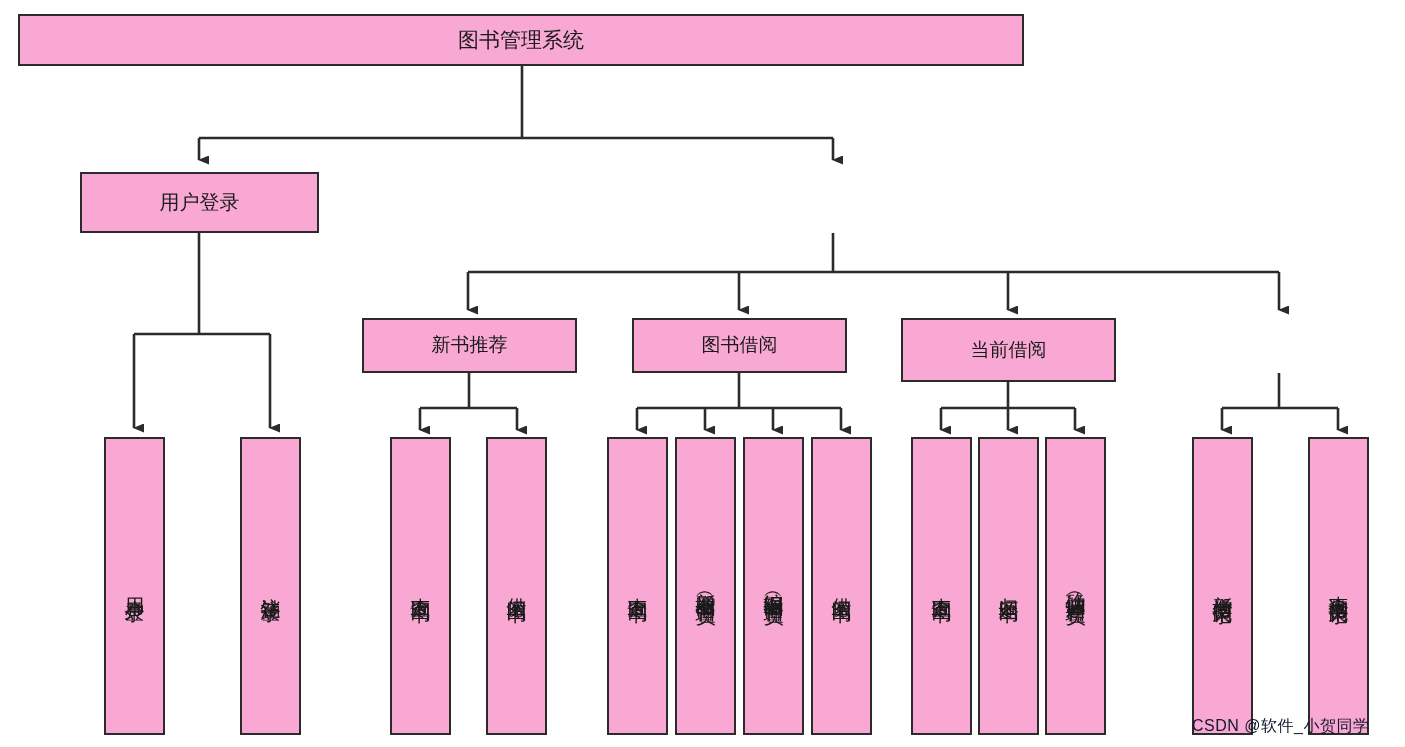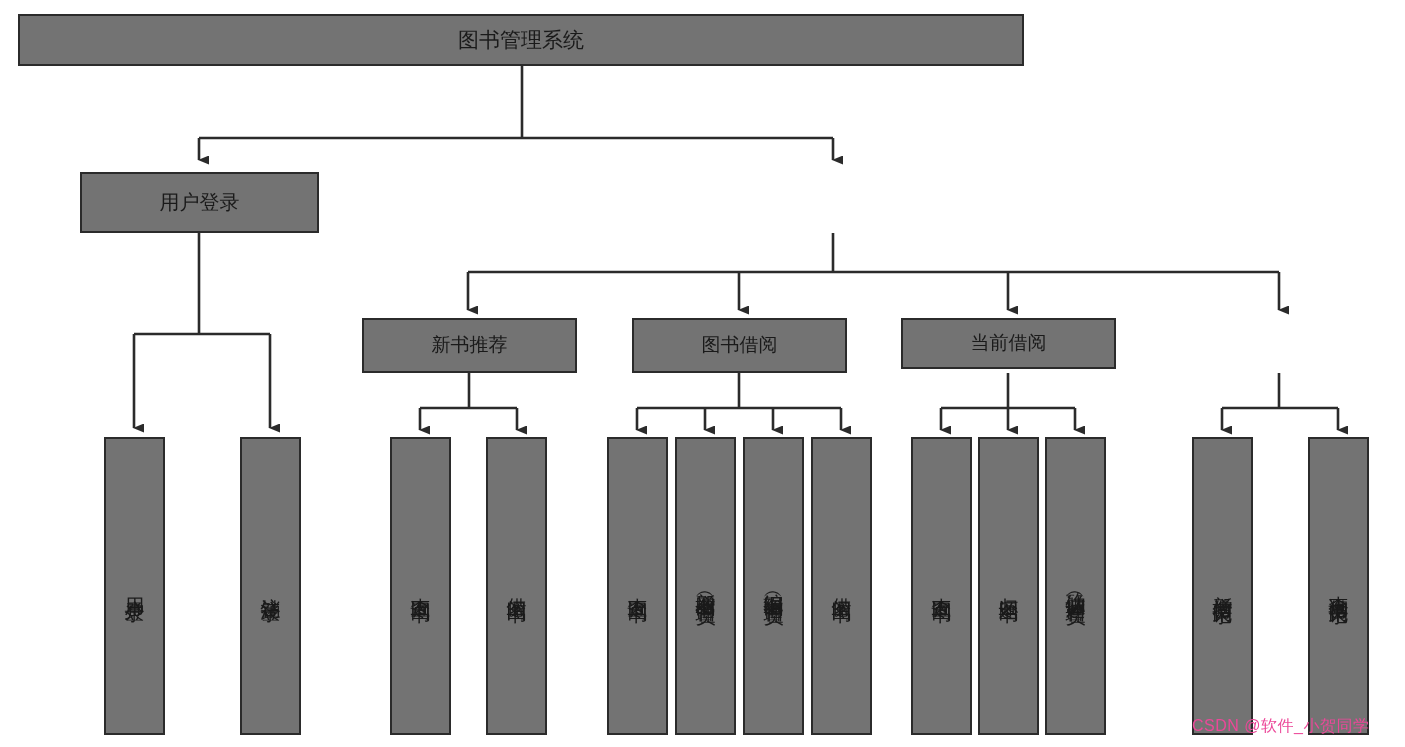--- a/index.html
+++ b/index.html
@@ -21,21 +21,21 @@
   svg.diagram-svg {
     position: absolute;
     left: 0;
     top: 0;
     width: 1405px;
     height: 747px;
   }
   .node-box {
     position: absolute;
     box-sizing: border-box;
-    background: #737373;
+    background: #f9a8d4;
     border: 2.5px solid #2b2b2b;
     display: flex;
     align-items: center;
     justify-content: center;
   }
   .node-label {
     color: #1a1a1a;
     font-family: "Liberation Sans", "DejaVu Sans", sans-serif;
     text-align: center;
     line-height: 1.18;
@@ -47,21 +47,21 @@
   .node-l2 .node-label { font-size: 19px; }
   .node-leaf .node-label {
     font-size: 20px;
     writing-mode: vertical-rl;
     text-orientation: upright;
     letter-spacing: 2px;
     line-height: 1.05;
   }
   .watermark {
     position: absolute;
-    color: #ec4899;
+    color: #0f172a;
     font-size: 16px;
     font-family: "Liberation Sans", "DejaVu Sans", sans-serif;
     white-space: nowrap;
     user-select: none;
     letter-spacing: 0.5px;
   }
 </style>
 </head>
 <body>
 
@@ -128,21 +128,21 @@
 
 
   <div class="node-box node-l2" style="left:632px; top:318px; width:215px; height:55px;">
     <span class="node-label">图书借阅</span>
   </div>
 
   <div class="node-box node-l2" style="left:362px; top:318px; width:215px; height:55px;">
     <span class="node-label">新书推荐</span>
   </div>
 
-  <div class="node-box node-l2" style="left:901px; top:318px; width:215px; height:51px;">
+  <div class="node-box node-l2" style="left:901px; top:318px; width:215px; height:64px;">
     <span class="node-label">当前借阅</span>
   </div>
 
 
   <div class="node-box node-leaf" style="left:104px; top:437px; width:61px; height:298px;">
     <span class="node-label">用户登录</span>
   </div>
 
   <div class="node-box node-leaf" style="left:240px; top:437px; width:61px; height:298px;">
     <span class="node-label">注销登录</span>

